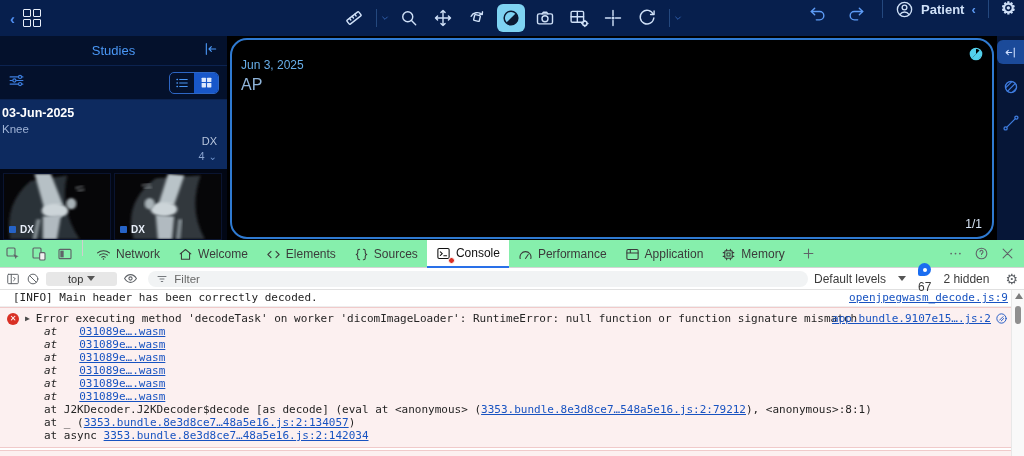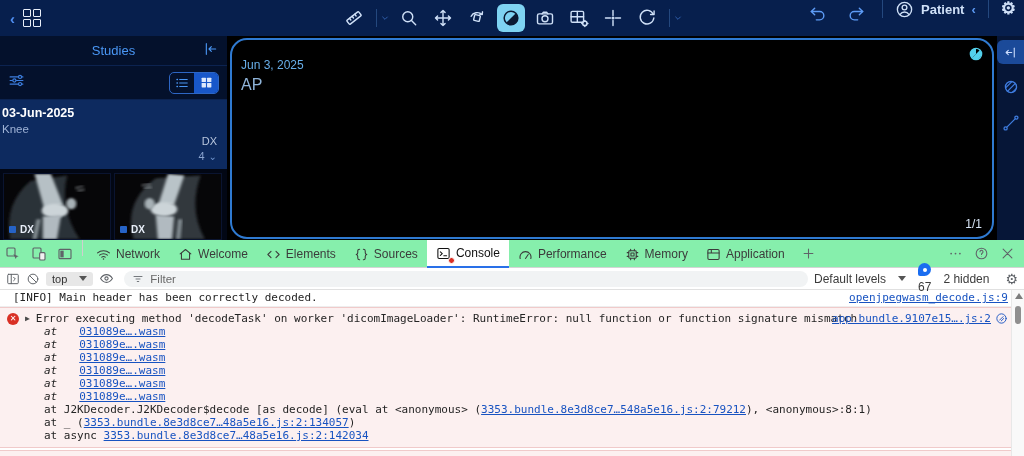--- a/index.html
+++ b/index.html
@@ -71,21 +71,21 @@
   .dt-vsep { width:1px; height:16px; background:#cfcfcf; margin:0 4px; }
   .dt-tab { height:28px; display:flex; align-items:center; gap:5px; padding:0 9px; font-size:12px; color:#3b3b3b; cursor:pointer; position:relative; }
   .dt-tab.active { background:#fff; border-bottom:2px solid #2970e8; color:#111; }
   .tabic { position:relative; display:flex; }
   .err-badge { position:absolute; right:-4px; bottom:-3px; width:7px; height:7px; background:#d93025; border:1.5px solid #fff; border-radius:50%; }
   .dt-plus { margin-left:2px; }
   .dt-right { margin-left:auto; display:flex; align-items:center; padding-right:4px; }
   
   .con-toolbar { height:22px; display:flex; align-items:center; border-bottom:1px solid #e0e0e0; padding:0 6px; color:#5f6368; gap:6px; }
   .ct-ic { display:flex; align-items:center; justify-content:center; cursor:pointer; }
-  .top-dd { display:flex; align-items:center; gap:12px; background:#e7e7e7; border-radius:3px; padding:1px 6px; font-size:11px; color:#333; cursor:pointer; }
+  .top-dd { display:flex; align-items:center; gap:4px; background:#e7e7e7; border-radius:3px; padding:1px 22px; font-size:11px; color:#333; cursor:pointer; }
   .tri-down { width:0; height:0; border-left:4px solid transparent; border-right:4px solid transparent; border-top:5px solid #555; }
   .filter-box { flex:1; max-width:690px; height:16px; background:#f1f3f4; border-radius:9px; display:flex; align-items:center; gap:6px; padding:0 8px; margin-left:4px; }
   .filter-box .ph { color:#696969; font-size:11.5px; }
   .ct-levels { margin-left:auto; display:flex; align-items:center; gap:12px; font-size:12px; color:#3b3b3b; }
   .issues { display:flex; align-items:center; gap:4px; cursor:pointer;flex-direction:column; }
   .issue-bubble { width:13px; height:13px; background:#1a6df0; border-radius:50% 50% 50% 2px; position:relative; }
   .issue-bubble::after { content:""; position:absolute; left:4.5px; top:4.5px; width:4px; height:4px; background:#fff; border-radius:50%; }
   .hidden-lbl { color:#3b3b3b; cursor:pointer; }
   .ct-gear { font-size:14px; color:#5f6368; cursor:pointer; line-height:1; margin-left:4px; }
   
@@ -441,36 +441,36 @@
         <span class="tabic">
             <svg class="ic" width="15" height="15" viewBox="0 0 24 24" stroke-width="1.7">
               <path d="M3.5 18.5a8.8 8.8 0 1 1 17 0"></path>
               <path d="M12 18.5l4.3-6.5"></path>
             </svg>
           </span>
         <span>Performance</span>
       </span>
       <span class="dt-tab">
         <span class="tabic">
+            <svg class="ic" width="15" height="15" viewBox="0 0 24 24" stroke-width="1.7">
+              <rect x="3" y="4" width="18" height="16" rx="2"></rect>
+              <path d="M3 9.5h18M8.5 4v5.5"></path>
+            </svg>
+          </span>
+        <span>Application</span>
+      </span>
+      <span class="dt-tab">
+        <span class="tabic">
             <svg class="ic" width="15" height="15" viewBox="0 0 24 24" stroke-width="1.6">
               <rect x="6" y="6" width="12" height="12" rx="1.5"></rect>
               <rect x="9.5" y="9.5" width="5" height="5"></rect>
               <path d="M9 6V3.5M15 6V3.5M9 20.5V18M15 20.5V18M6 9H3.5M6 15H3.5M20.5 9H18M20.5 15H18"></path>
             </svg>
           </span>
         <span>Memory</span>
-      </span>
-      <span class="dt-tab">
-        <span class="tabic">
-            <svg class="ic" width="15" height="15" viewBox="0 0 24 24" stroke-width="1.7">
-              <rect x="3" y="4" width="18" height="16" rx="2"></rect>
-              <path d="M3 9.5h18M8.5 4v5.5"></path>
-            </svg>
-          </span>
-        <span>Application</span>
       </span>
       <span class="dt-icbtn dt-plus">
         <svg class="ic" width="15" height="15" viewBox="0 0 24 24" stroke-width="1.7">
             <path d="M12 5v14M5 12h14"></path>
           </svg>
       </span>
 
       <span class="dt-right">
         <span class="dt-icbtn">
           <svg width="15" height="15" viewBox="0 0 24 24" fill="currentColor">

